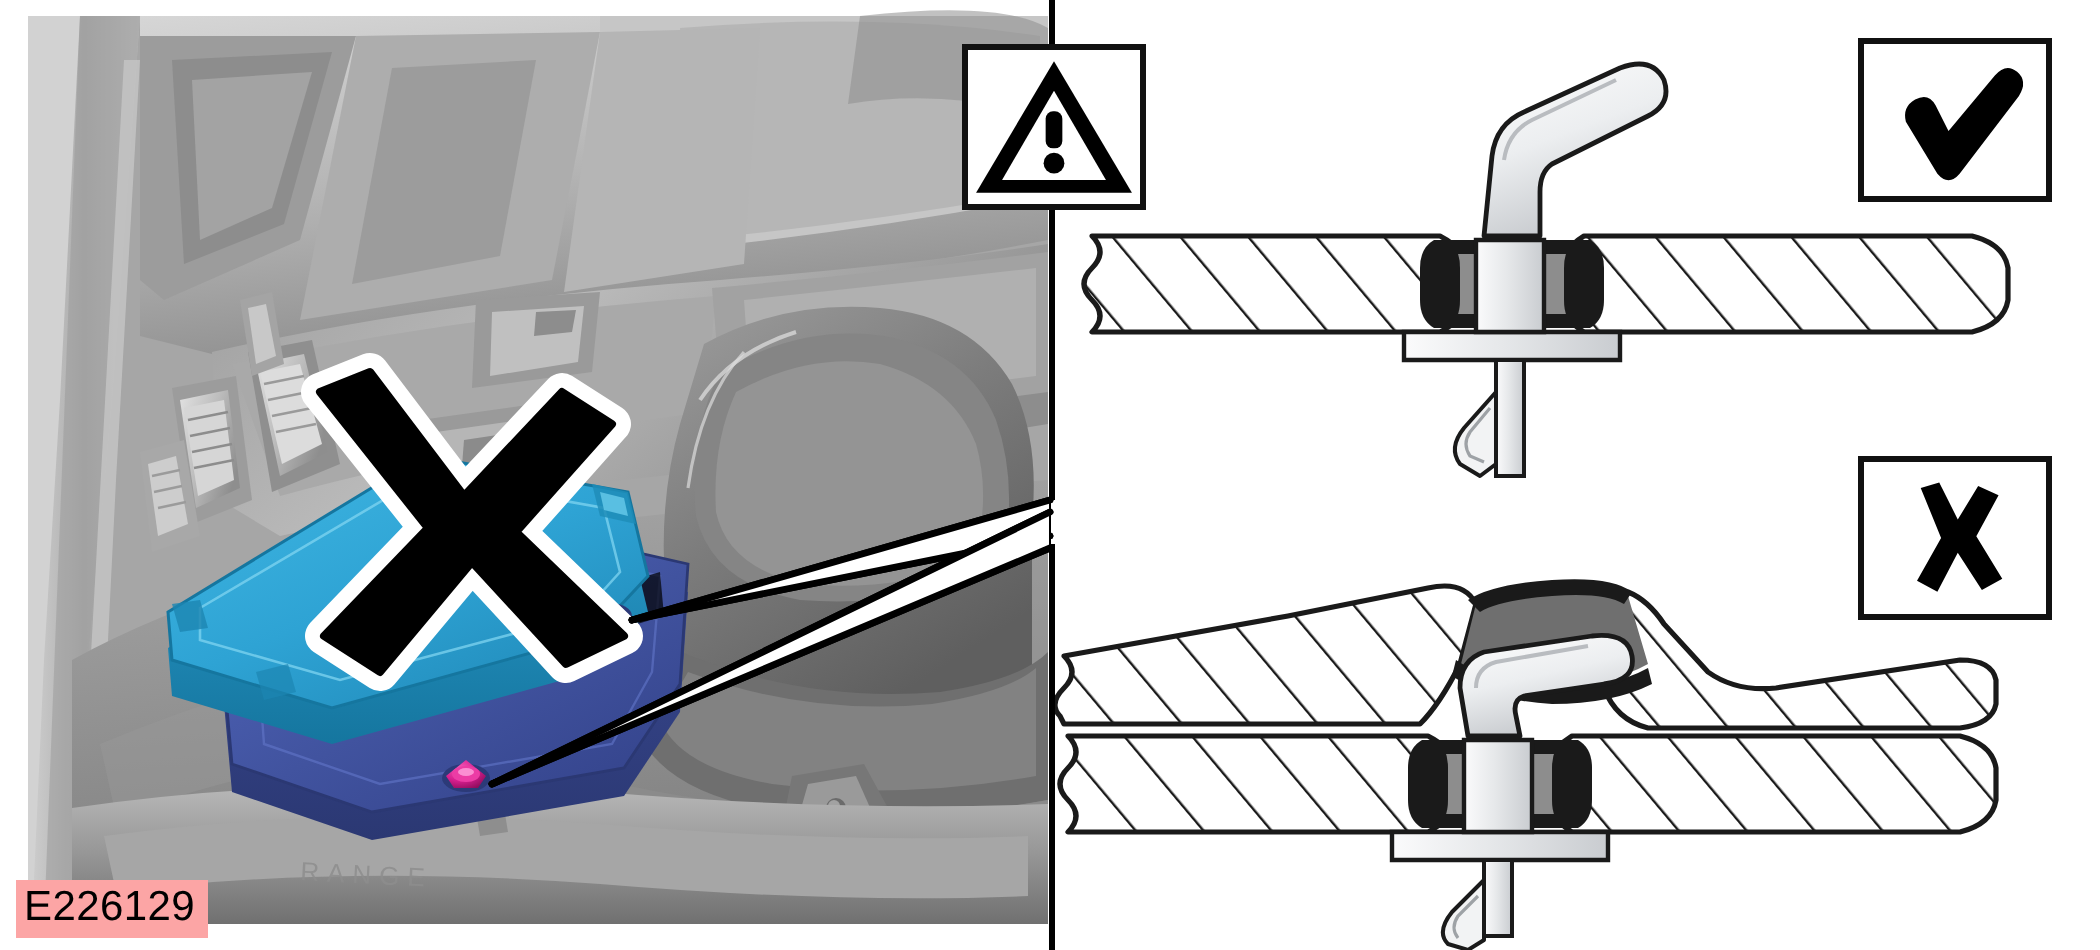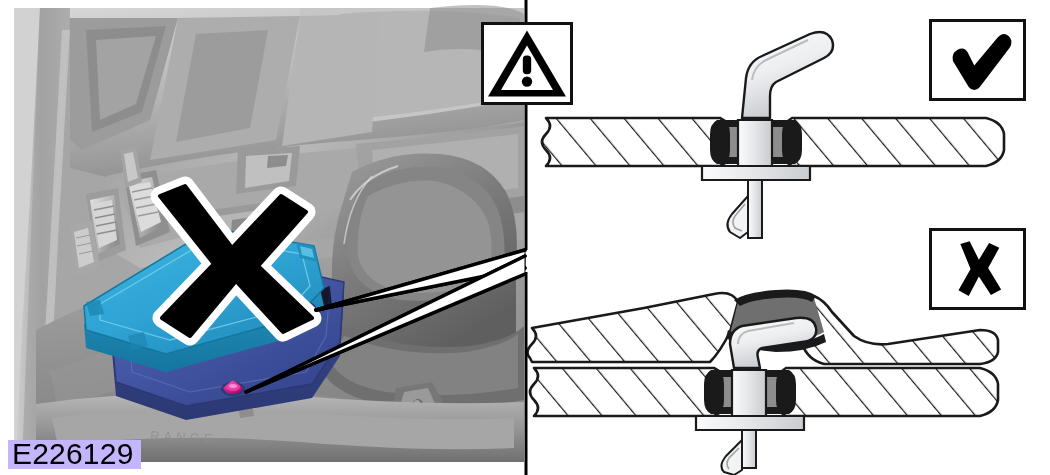--- a/index.html
+++ b/index.html
@@ -34,23 +34,23 @@
     top: 0;
     width: 524px;
     height: 475px;
   }
 
   
   #figure-id {
     position: absolute;
     left: 8px;
     bottom: 6px;
-    background: #c4b5fd;
+    background: #fca5a5;
     color: #000000;
-    font-size: 30px;
+    font-size: 21px;
     line-height: 26px;
     letter-spacing: 0.2px;
     padding: 1px 7px 2px 4px;
     font-family: "Liberation Sans", sans-serif;
     white-space: nowrap;
   }
 
   
   .symbol-box {
     position: absolute;

